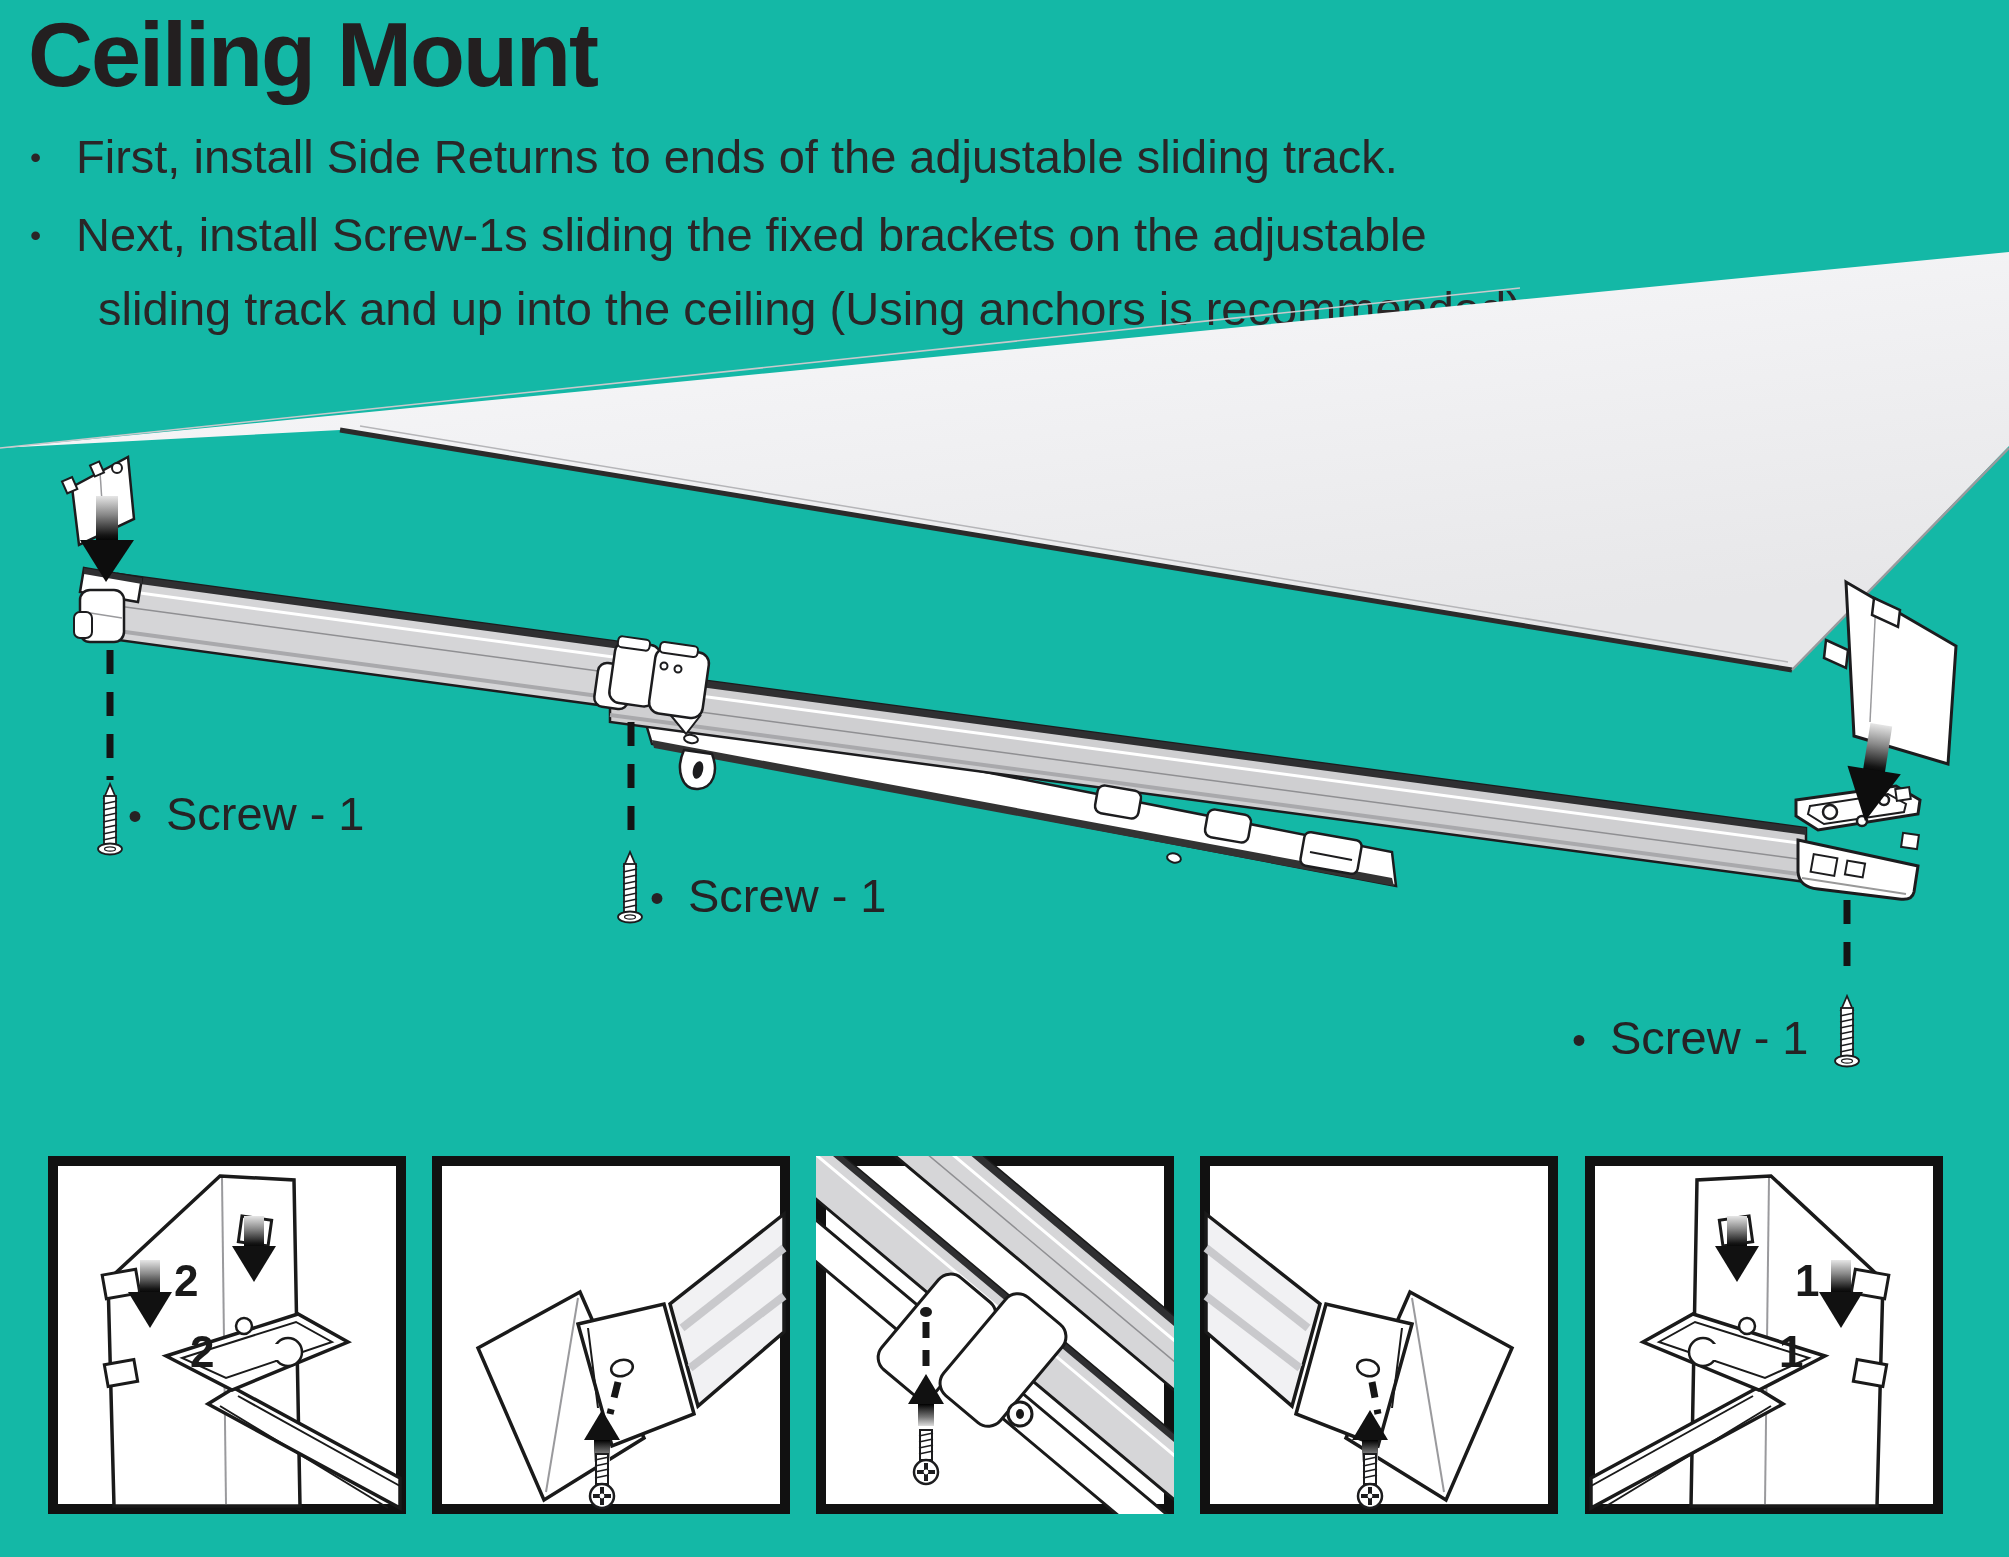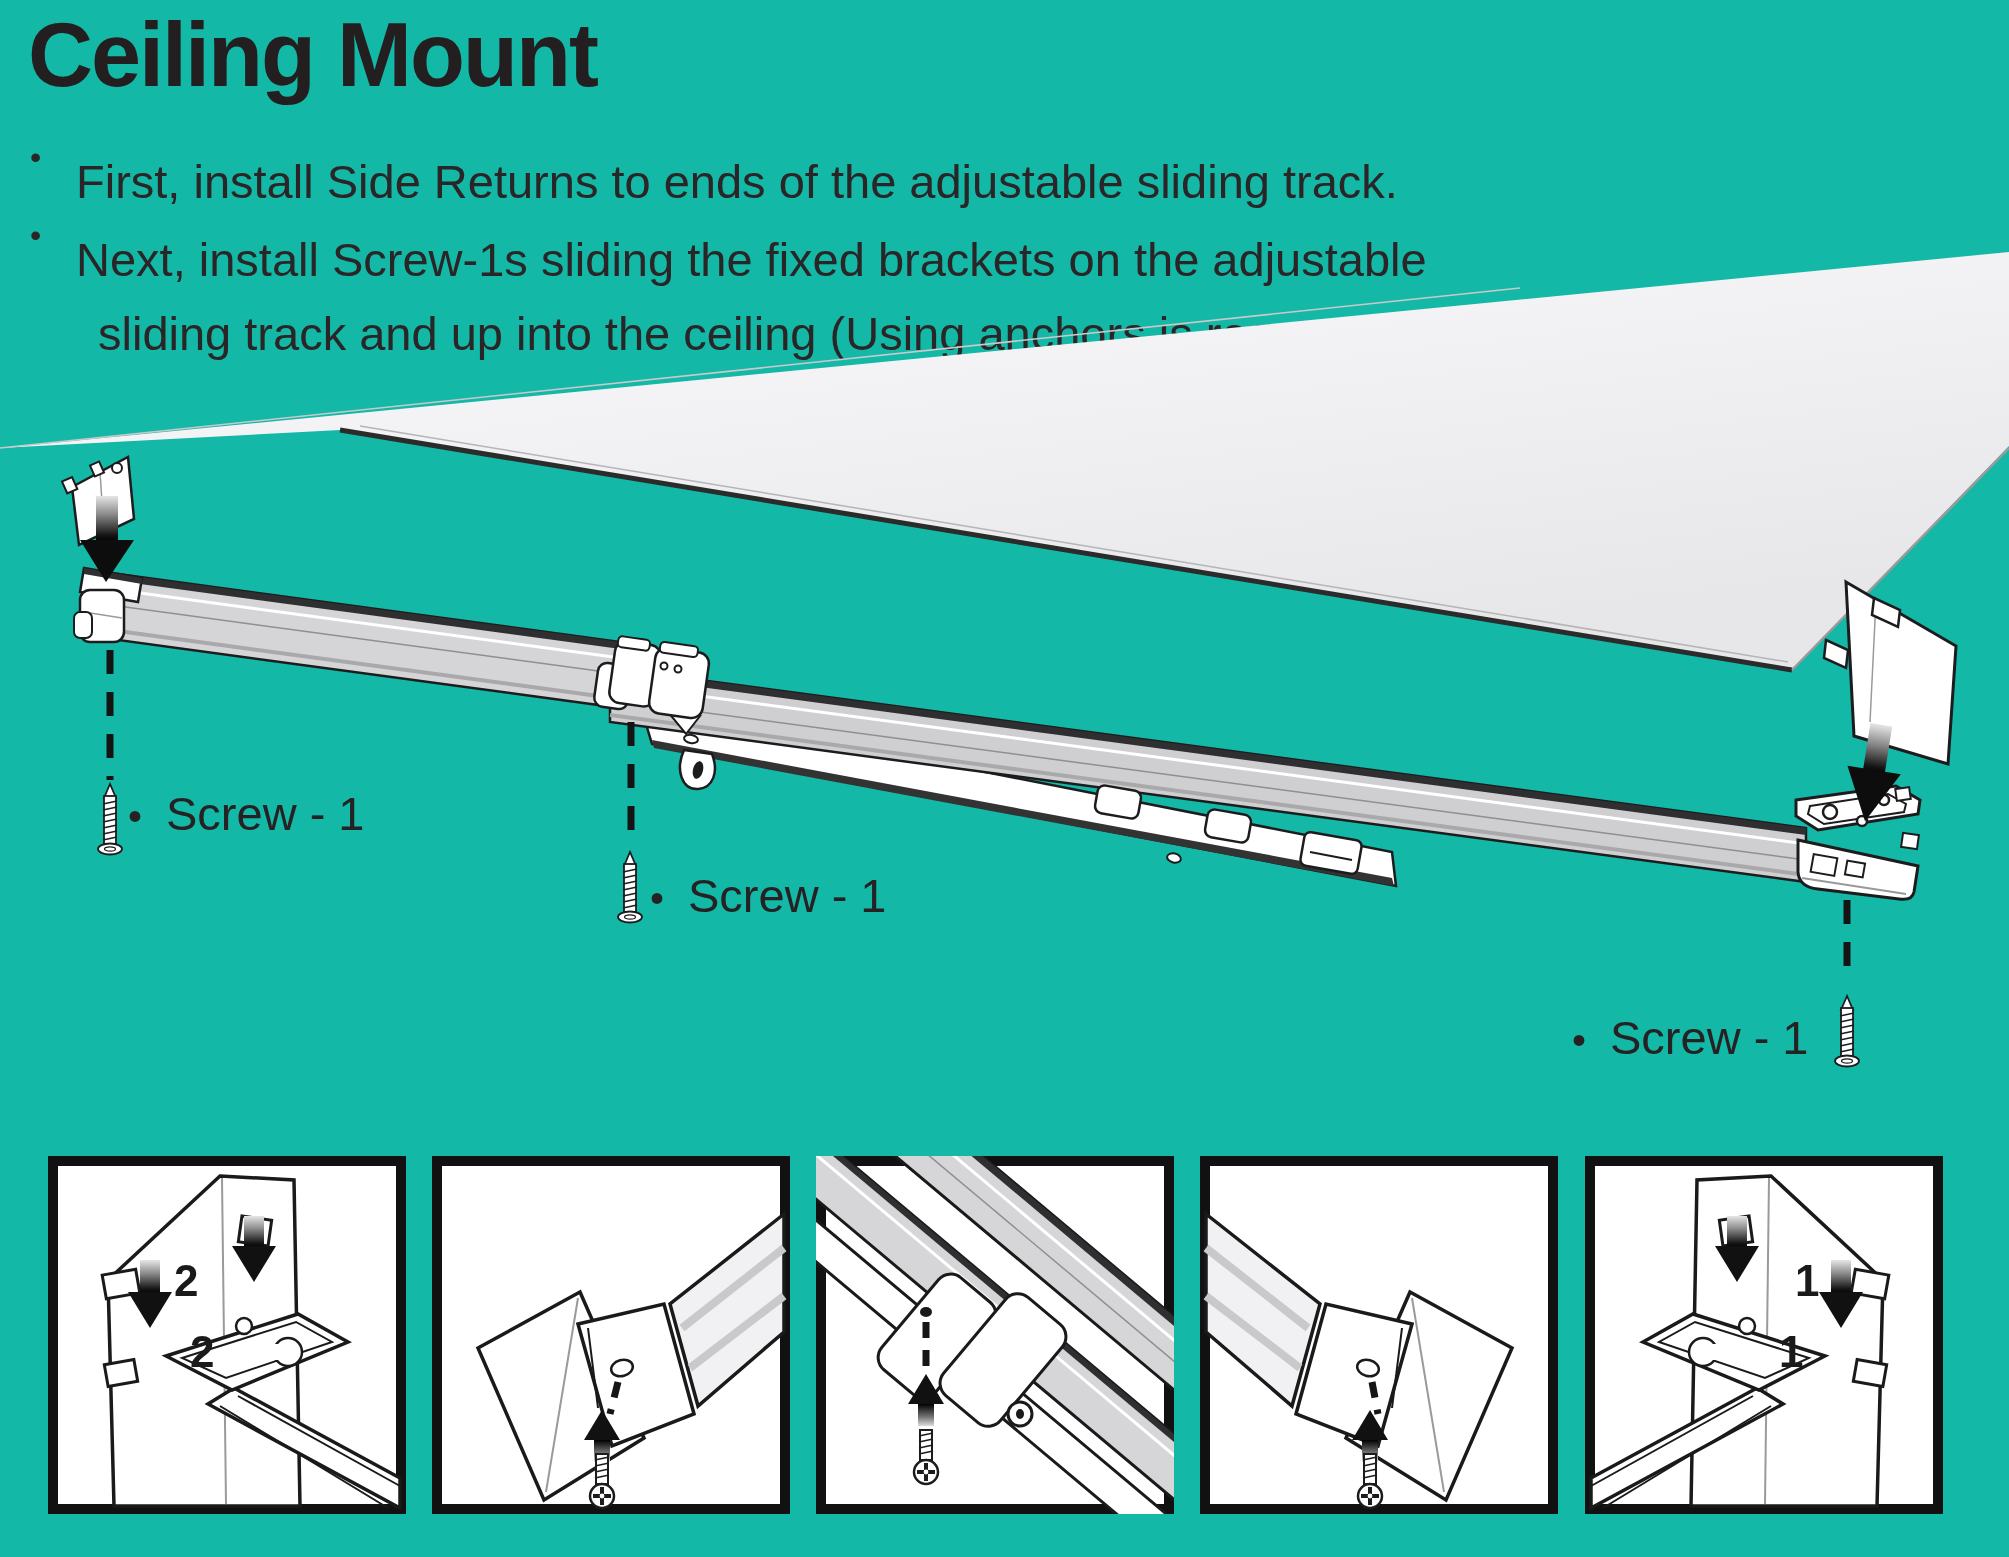--- a/index.html
+++ b/index.html
@@ -6,21 +6,21 @@
   .page{
     position:relative;width:2009px;height:1557px;background:#14b8a6;overflow:hidden;
     font-family:"Liberation Sans", sans-serif;color:#231f20;
   }
   .page-title{
     position:absolute;left:28px;top:8px;margin:0;
     font-size:90px;font-weight:bold;letter-spacing:-2px;line-height:1.05;color:#231f20;
   }
   .instr-row{position:absolute;left:30px;display:flex;align-items:flex-start;font-size:47px;line-height:58px;color:#2a2627;}
   .instr-row .bullet{display:inline-block;width:46px;font-size:32px;line-height:58px;}
-  .instr-row .txt{white-space:nowrap;margin-top:25px;}
+  .instr-row .txt{white-space:nowrap;}
   .instr-row.cont .txt{padding-left:22px;}
   #row1{top:128px}#row2{top:206px}#row3{top:280px}
   .main-svg{position:absolute;left:0;top:0;width:2009px;height:1557px;}
   .screw-label{position:absolute;display:flex;align-items:center;gap:24px;font-size:47px;color:#262224;white-space:nowrap;}
   .screw-label .dot{font-size:40px;line-height:1;transform:translateY(2px);}
   #slabel-left{left:128px;top:786px;}
   #slabel-mid{left:650px;top:868px;}
   #slabel-right{left:1572px;top:1010px;}
   .thumb{position:absolute;top:1156px;width:358px;height:358px;}
   #thumb1{left:48px}#thumb2{left:432px}#thumb3{left:816px}#thumb4{left:1200px}#thumb5{left:1585px}

